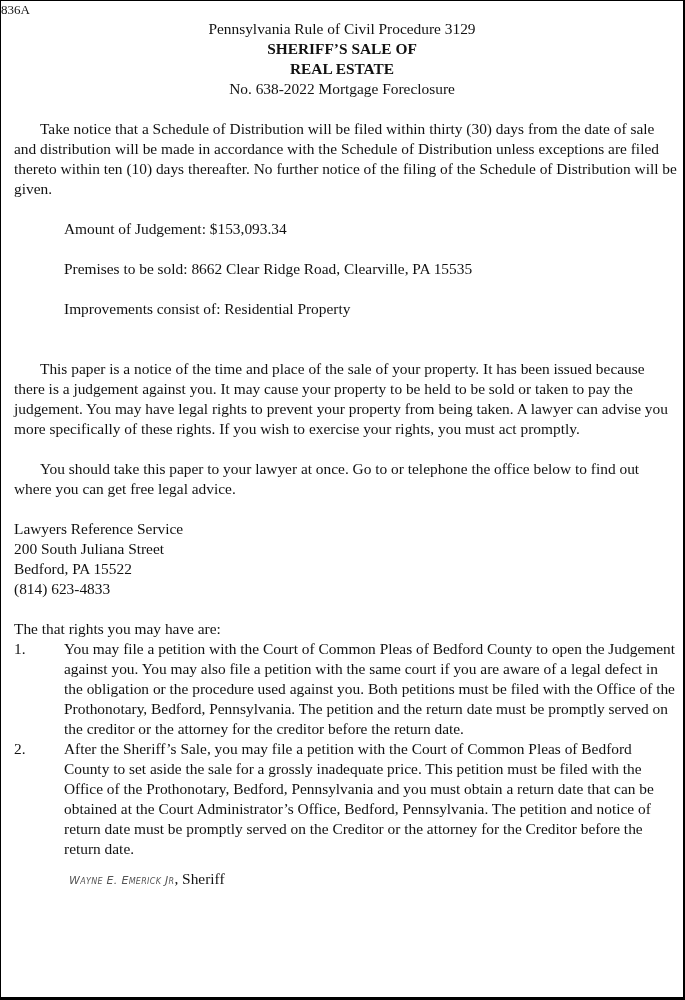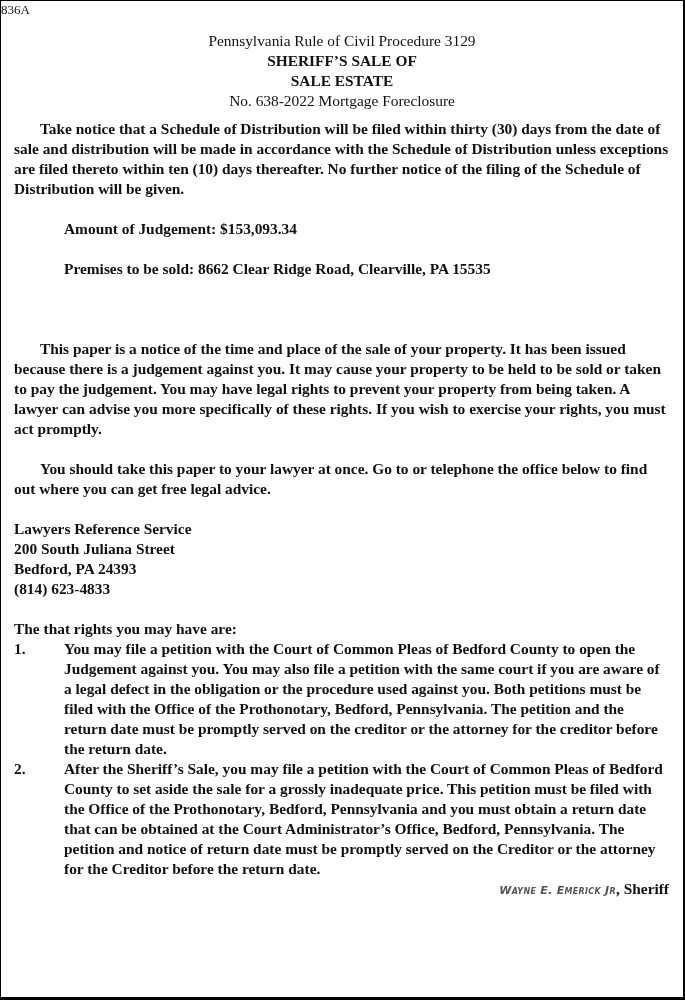--- a/index.html
+++ b/index.html
@@ -10,70 +10,71 @@
       box-sizing: border-box;
       border: 1px solid #000;
       border-right-width: 2px;
       border-bottom-width: 3px;
       font-family: "Liberation Serif", "DejaVu Serif", serif;
       font-size: 15.4px;
       line-height: 20px;
       color: #111;
     }
     .tag { position: absolute; left: 0; top: 0; font-size: 13px; line-height: 17px; }
-    .head { position: absolute; left: 0; right: 0; top: 30px; text-align: center; }
+    .head { position: absolute; left: 0; right: 0; top: 18px; text-align: center; }
     .head div { height: 20px; }
     .head .bold { font-weight: bold; }
-    .body { position: absolute; left: 13px; right: 14px; top: 118px; font-weight: bold; }
+    .body { position: absolute; left: 13px; right: 4px; top: 118px; }
     .para { text-indent: 26px; margin: 0; }
     .blank { height: 20px; }
     .indented { padding-left: 50px; height: 20px; }
     .center { text-align: left; height: 20px; }
     .list-item { position: relative; padding-left: 50px; }
     .list-item .num { position: absolute; left: 0; top: 0; }
-    .sig { text-align: right; margin-top: 0; margin-left: 55px; }
+    .sig { text-align: left; margin-top: 10px; margin-left: 55px; }
     .sig-script {
       font-family: "DejaVu Sans", sans-serif;
       font-size: 11px;
       font-style: italic;
       color: #555;
       font-variant: small-caps;
       letter-spacing: 0.3px;
     }
   </style>
 </head>
 <body>
 
 <div class="page">
   <div class="tag">836A</div>
 
   <div class="head">
     <div>Pennsylvania Rule of Civil Procedure 3129</div>
     <div class="bold">SHERIFF’S SALE OF</div>
-    <div class="bold">SALE ESTATE</div>
+    <div class="bold">REAL ESTATE</div>
     <div>No. 638-2022 Mortgage Foreclosure</div>
   </div>
 
   <div class="body">
     <p class="para">Take notice that a Schedule of Distribution will be filed within thirty (30) days from the date of sale and distribution will be made in accordance with the Schedule of Distribution unless exceptions are filed thereto within ten (10) days thereafter. No further notice of the filing of the Schedule of Distribution will be given.</p>
     <div class="blank"></div>
     <div class="indented">Amount of Judgement: $153,093.34</div>
     <div class="blank"></div>
     <div class="indented">Premises to be sold: 8662 Clear Ridge Road, Clearville, PA 15535</div>
     <div class="blank"></div>
+    <div class="indented">Improvements consist of: Residential Property</div>
     <div class="blank"></div>
     <div class="blank"></div>
     <p class="para">This paper is a notice of the time and place of the sale of your property. It has been issued because there is a judgement against you. It may cause your property to be held to be sold or taken to pay the judgement. You may have legal rights to prevent your property from being taken. A lawyer can advise you more specifically of these rights. If you wish to exercise your rights, you must act promptly.</p>
     <div class="blank"></div>
     <p class="para">You should take this paper to your lawyer at once. Go to or telephone the office below to find out where you can get free legal advice.</p>
     <div class="blank"></div>
     <div>
       <div class="center">Lawyers Reference Service</div>
       <div class="center">200 South Juliana Street</div>
-      <div class="center">Bedford, PA 24393</div>
+      <div class="center">Bedford, PA 15522</div>
       <div class="center">(814) 623-4833</div>
     </div>
     <div class="blank"></div>
     <div>The that rights you may have are:</div>
     <div class="list-item">
       <span class="num">1.</span>
       <span>You may file a petition with the Court of Common Pleas of Bedford County to open the Judgement against you. You may also file a petition with the same court if you are aware of a legal defect in the obligation or the procedure used against you. Both petitions must be filed with the Office of the Prothonotary, Bedford, Pennsylvania. The petition and the return date must be promptly served on the creditor or the attorney for the creditor before the return date.</span>
     </div>
     <div class="list-item">
       <span class="num">2.</span>

